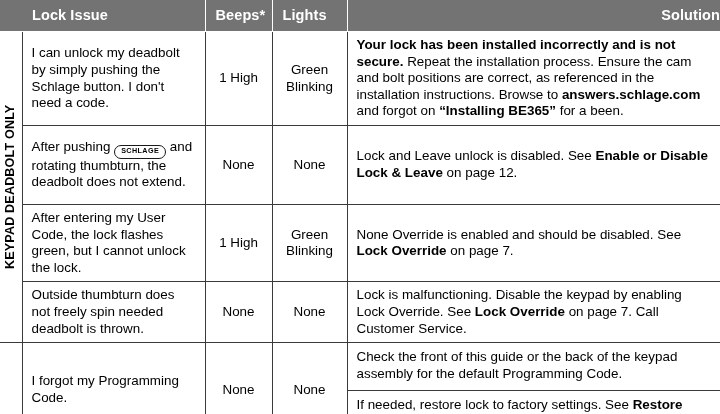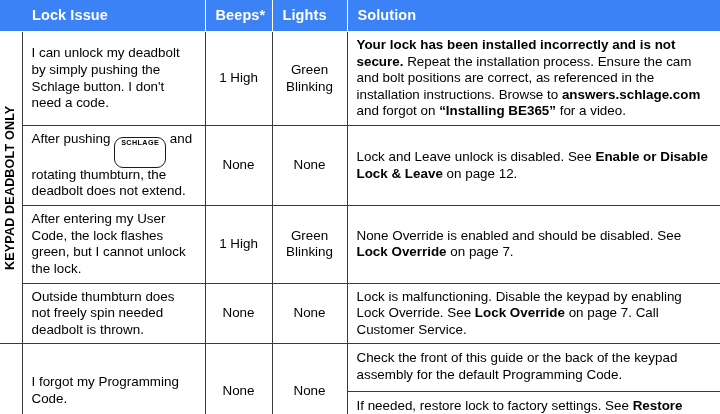--- a/index.html
+++ b/index.html
@@ -22,38 +22,38 @@
   }
 
   table.tbl {
     border-collapse: collapse;
     width: 720px;
     table-layout: fixed;
   }
 
   
   thead th {
-    background: #3b82f6;
+    background: #737373;
     color: #ffffff;
     font-size: 14.5px;
     font-weight: bold;
     text-align: left;
     padding: 6px 0 7px 10px;
     border: 1.6px solid #ffffff;
     border-top: none;
     border-left: none;
     letter-spacing: .1px;
     height: 18px;
     vertical-align: middle;
   }
   thead th.blank-head {
     border-right: none;
     padding: 0;
   }
-  thead th.sol-head { border-right: none; }
+  thead th.sol-head { border-right: none; text-align: right; }
 
   
   td {
     border: 1.6px solid #3a3a3a;
     font-size: 13.4px;
     line-height: 1.24;
     vertical-align: middle;
     background: #ffffff;
   }
   td.issue {
@@ -109,21 +109,21 @@
     background: #ffffff;
   }
 
   b, strong { font-weight: bold; }
 
   
   .schlage-pill {
     display: inline-block;
     border: 1.4px solid #1a1a1a;
     border-radius: 9px;
-    padding: 0px 6px 18px 6px;
+    padding: 0px 6px 1px 6px;
     font-size: 7.2px;
     font-weight: bold;
     letter-spacing: .4px;
     line-height: 1.5;
     vertical-align: -1px;
     position: relative;
     top: 1px;
     font-family: "Liberation Sans", sans-serif;
     text-align: center;
   }
@@ -157,21 +157,21 @@
         <td class="sidecat" rowspan="4">
           <div class="sidecat-inner">
             <span class="sidecat-text">KEYPAD DEADBOLT ONLY</span>
           </div>
         </td>
         <td class="issue">
           <span>I can unlock my deadbolt by simply pushing the Schlage button. I don't need a code.</span>
         </td>
         <td class="beeps">1 High</td>
         <td class="lights">Green Blinking</td>
-        <td class="sol"><b>Your lock has been installed incorrectly and is not secure.</b><span> Repeat the installation process. Ensure the cam and bolt positions are correct, as referenced in the installation instructions. Browse to </span><b>answers.schlage.com</b><span> and forgot on </span><b>“Installing BE365”</b><span> for a video.</span></td>
+        <td class="sol"><b>Your lock has been installed incorrectly and is not secure.</b><span> Repeat the installation process. Ensure the cam and bolt positions are correct, as referenced in the installation instructions. Browse to </span><b>answers.schlage.com</b><span> and forgot on </span><b>“Installing BE365”</b><span> for a been.</span></td>
       </tr>
 
       <tr style="height:79px">
         <td class="issue"><span>After pushing </span><span class="schlage-pill">SCHLAGE</span><span> and rotating thumbturn, the deadbolt does not extend.</span></td>
         <td class="beeps">None</td>
         <td class="lights">None</td>
         <td class="sol"><span>Lock and Leave unlock is disabled. See </span><b>Enable or Disable Lock &amp; Leave</b><span> on page 12.</span></td>
       </tr>
 
       <tr style="height:67px">

